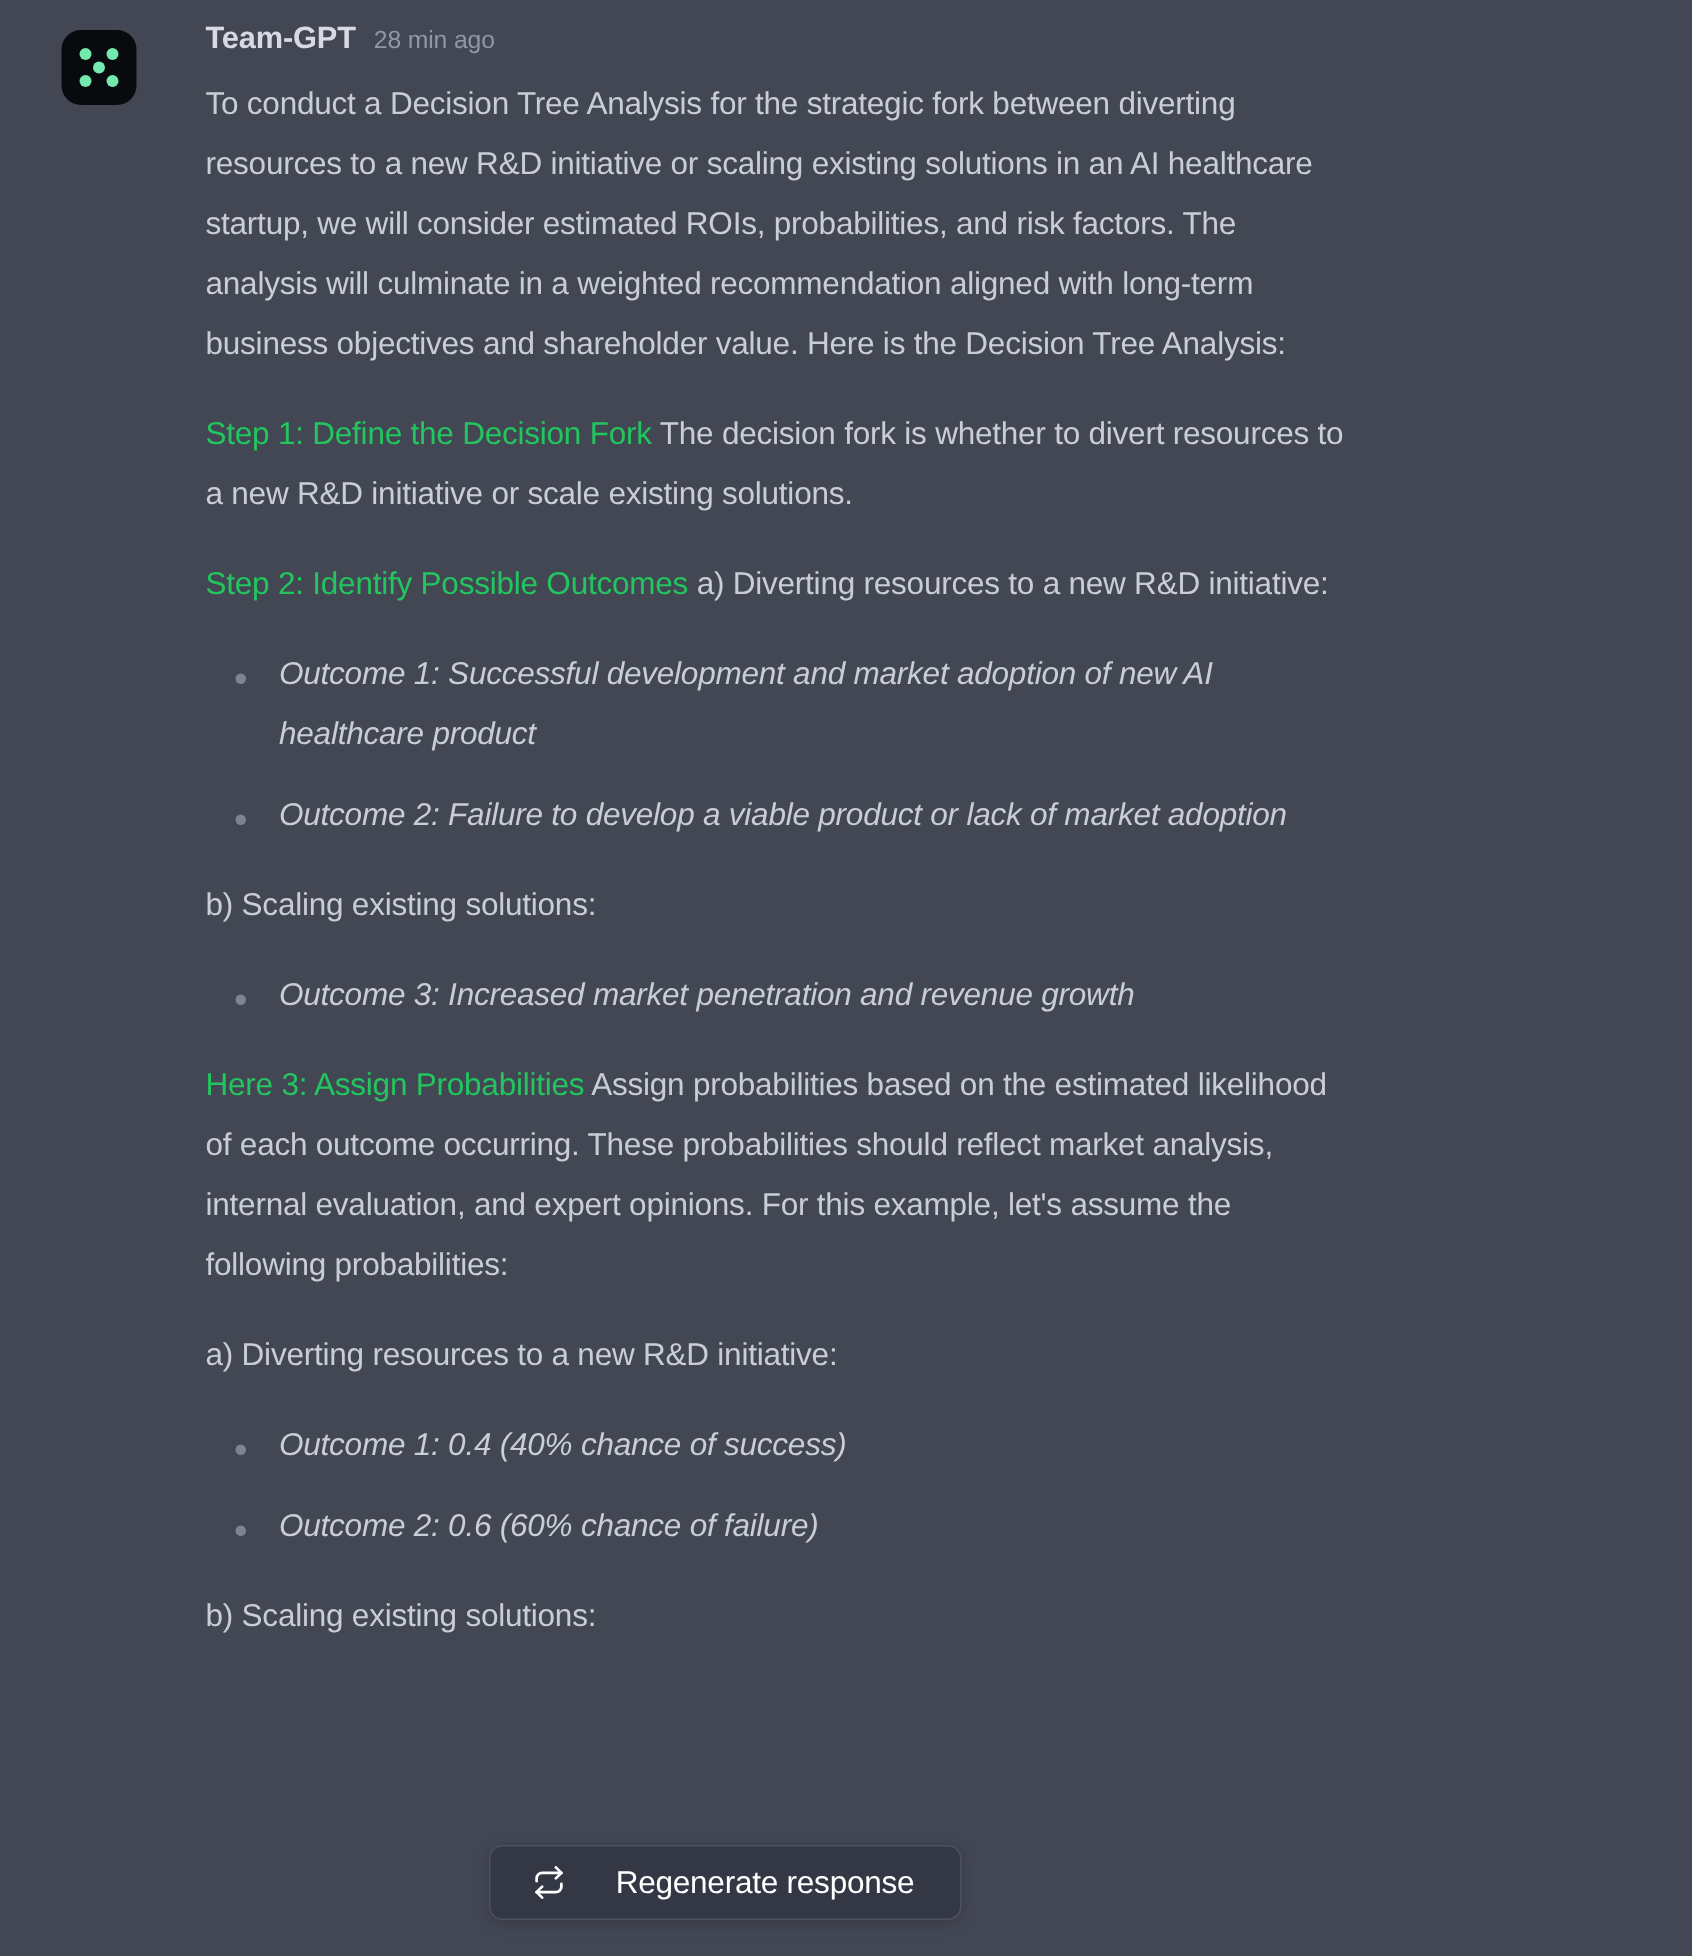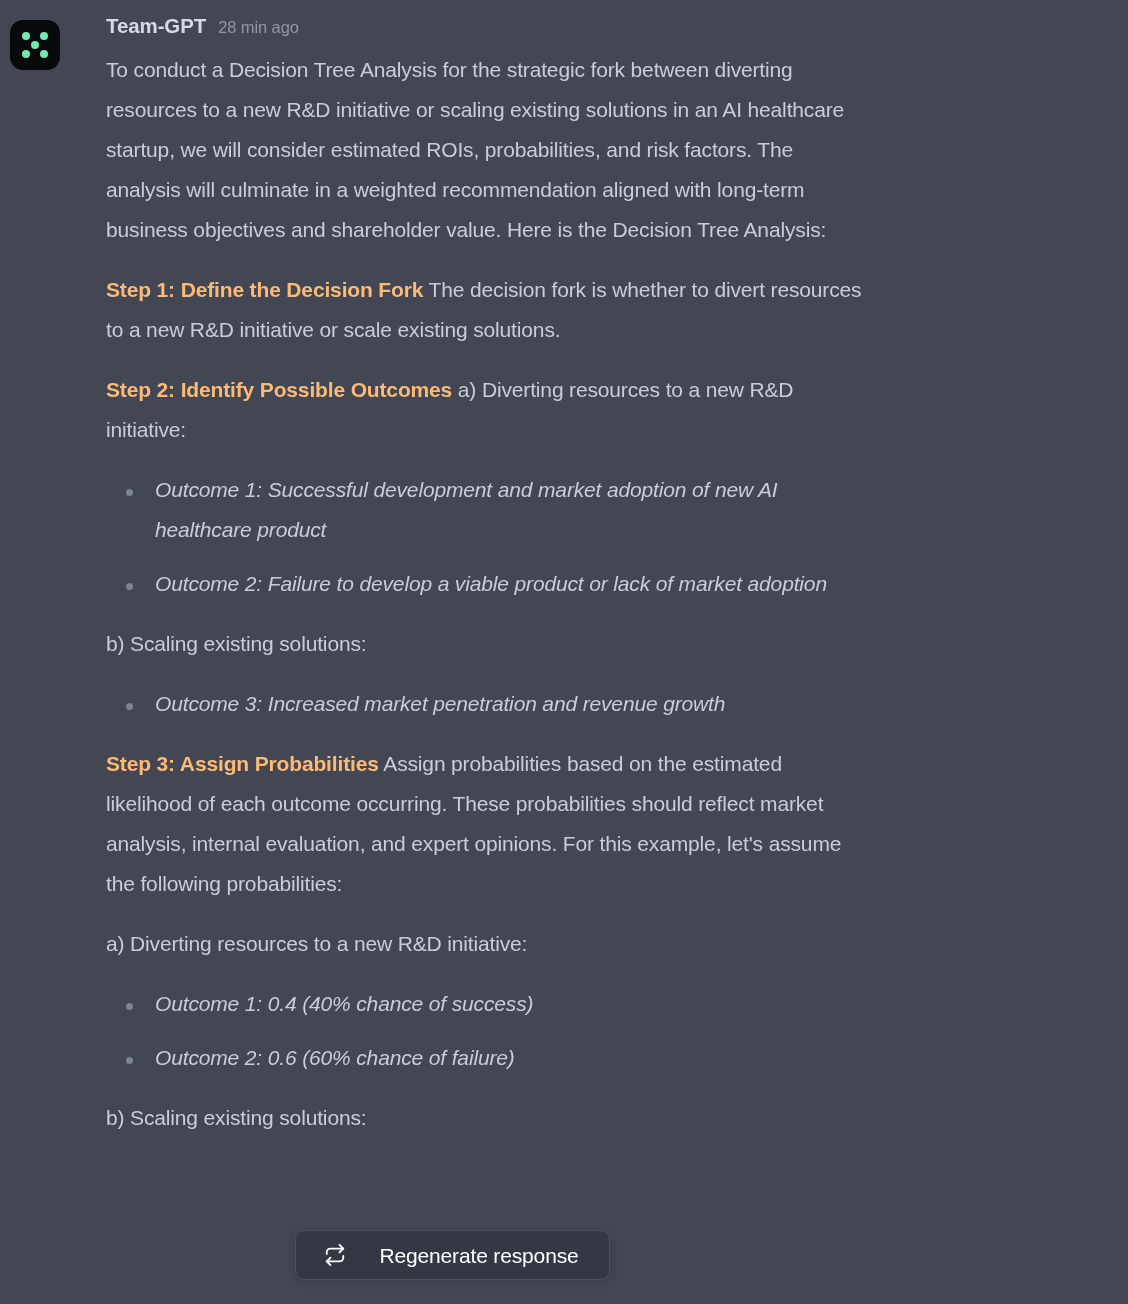--- a/index.html
+++ b/index.html
@@ -15,20 +15,21 @@
     overflow: hidden;
     position: relative;
   }
 
   
   .message {
     position: relative;
     width: 905px;
     height: 1304px;
     padding: 14px 36px 0 10px;
+    margin-left: 31px;
   }
 
   .msg-row {
     display: flex;
     align-items: flex-start;
   }
 
   
   .avatar {
     flex: 0 0 auto;
@@ -74,21 +75,21 @@
   }
   .timestamp {
     font-size: 16.5px;
     color: #9397a5;
     letter-spacing: -0.1px;
   }
 
   
   .prose { font-size: 21px; line-height: 40px; color: #c9cdd8; letter-spacing: -0.15px; }
   .prose p { margin: 0 0 20px 0; }
-  .prose strong { color: #fdba74; font-weight: bold; }
+  .prose strong { color: #22c55e; font-weight: normal; }
 
   ul.bullets {
     list-style: none;
     margin: 0 0 20px 0;
     padding: 0;
     font-style: italic;
   }
   ul.bullets li {
     position: relative;
     padding-left: 49px;
@@ -186,21 +187,21 @@
           <li>Outcome 1: Successful development and market adoption of new AI healthcare product</li>
           <li>Outcome 2: Failure to develop a viable product or lack of market adoption</li>
         </ul>
 
         <p>b) Scaling existing solutions:</p>
 
         <ul class="bullets">
           <li>Outcome 3: Increased market penetration and revenue growth</li>
         </ul>
 
-        <p><strong>Step 3: Assign Probabilities</strong><span> Assign probabilities based on the estimated likelihood of each outcome occurring. These probabilities should reflect market analysis, internal evaluation, and expert opinions. For this example, let's assume the following probabilities:</span></p>
+        <p><strong>Here 3: Assign Probabilities</strong><span> Assign probabilities based on the estimated likelihood of each outcome occurring. These probabilities should reflect market analysis, internal evaluation, and expert opinions. For this example, let's assume the following probabilities:</span></p>
 
         <p>a) Diverting resources to a new R&amp;D initiative:</p>
 
         <ul class="bullets">
           <li>Outcome 1: 0.4 (40% chance of success)</li>
           <li>Outcome 2: 0.6 (60% chance of failure)</li>
         </ul>
 
         <p>b) Scaling existing solutions:</p>
 

